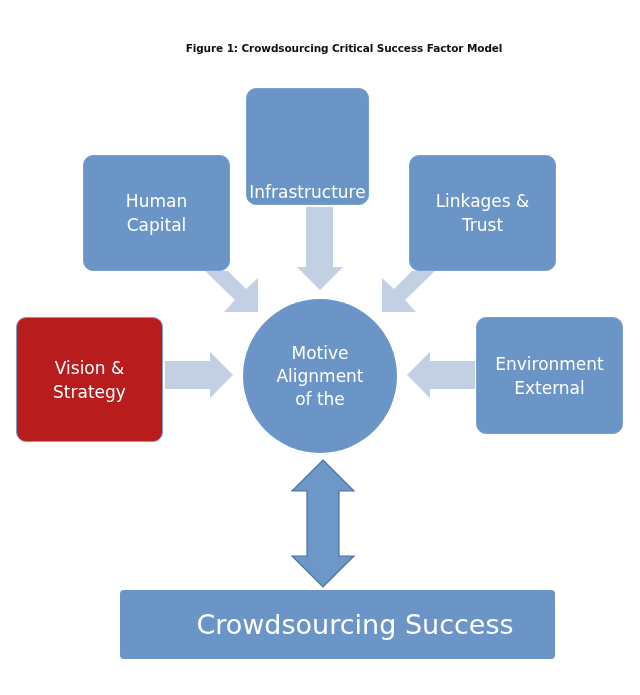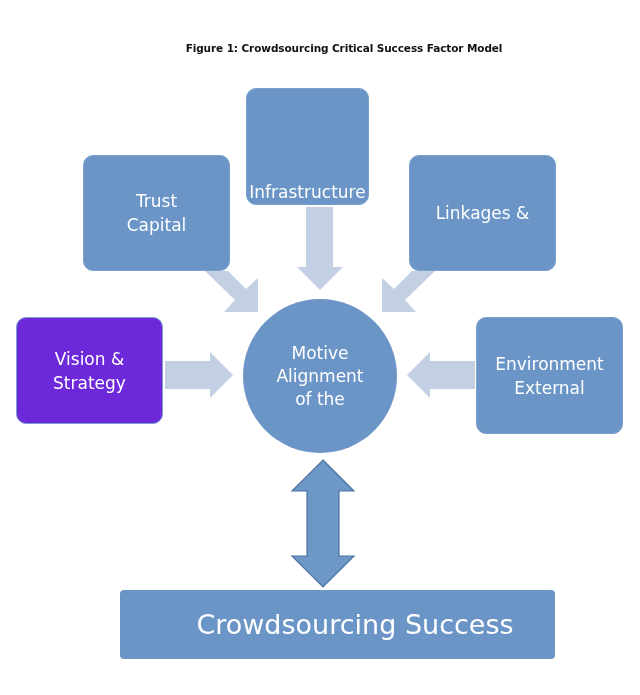--- a/index.html
+++ b/index.html
@@ -50,32 +50,33 @@
 
   <polygon points="323,460 354,491 339,491 339,556 354,556 323,587 292,556 307,556 307,491 292,491" fill="#6d97c6" stroke="#4a72a3" stroke-width="1.2"></polygon>
 </svg>
 
 <div class="box" style="left: 246px; top: 88px; width: 123px; height: 117px; align-items: flex-end; padding-top: 44px; background: rgb(106, 149, 198);">
   <span>Infrastructure</span>
 </div>
 
 <div class="box" style="left: 83px; top: 155px; width: 147px; height: 116px; background: rgb(106, 149, 198);">
   <div>
-    <span>Trust</span>
+    <span>Human</span>
     <span>Capital</span>
   </div>
 </div>
 
 <div class="box" style="left: 409px; top: 155px; width: 147px; height: 116px; background: rgb(106, 149, 198);">
   <div>
     <span>Linkages &amp;</span>
+    <span>Trust</span>
   </div>
 </div>
 
-<div class="box" style="left: 16px; top: 317px; width: 147px; height: 107px; background: #6d28d9;">
+<div class="box" style="left: 16px; top: 317px; width: 147px; height: 125px; background: #b91c1c;">
   <div>
     <span>Vision &amp;</span>
     <span>Strategy</span>
   </div>
 </div>
 
 <div class="box" style="left: 476px; top: 317px; width: 147px; height: 117px; background: rgb(106, 149, 198);">
   <div>
     <span>Environment</span>
     <span>External</span>

